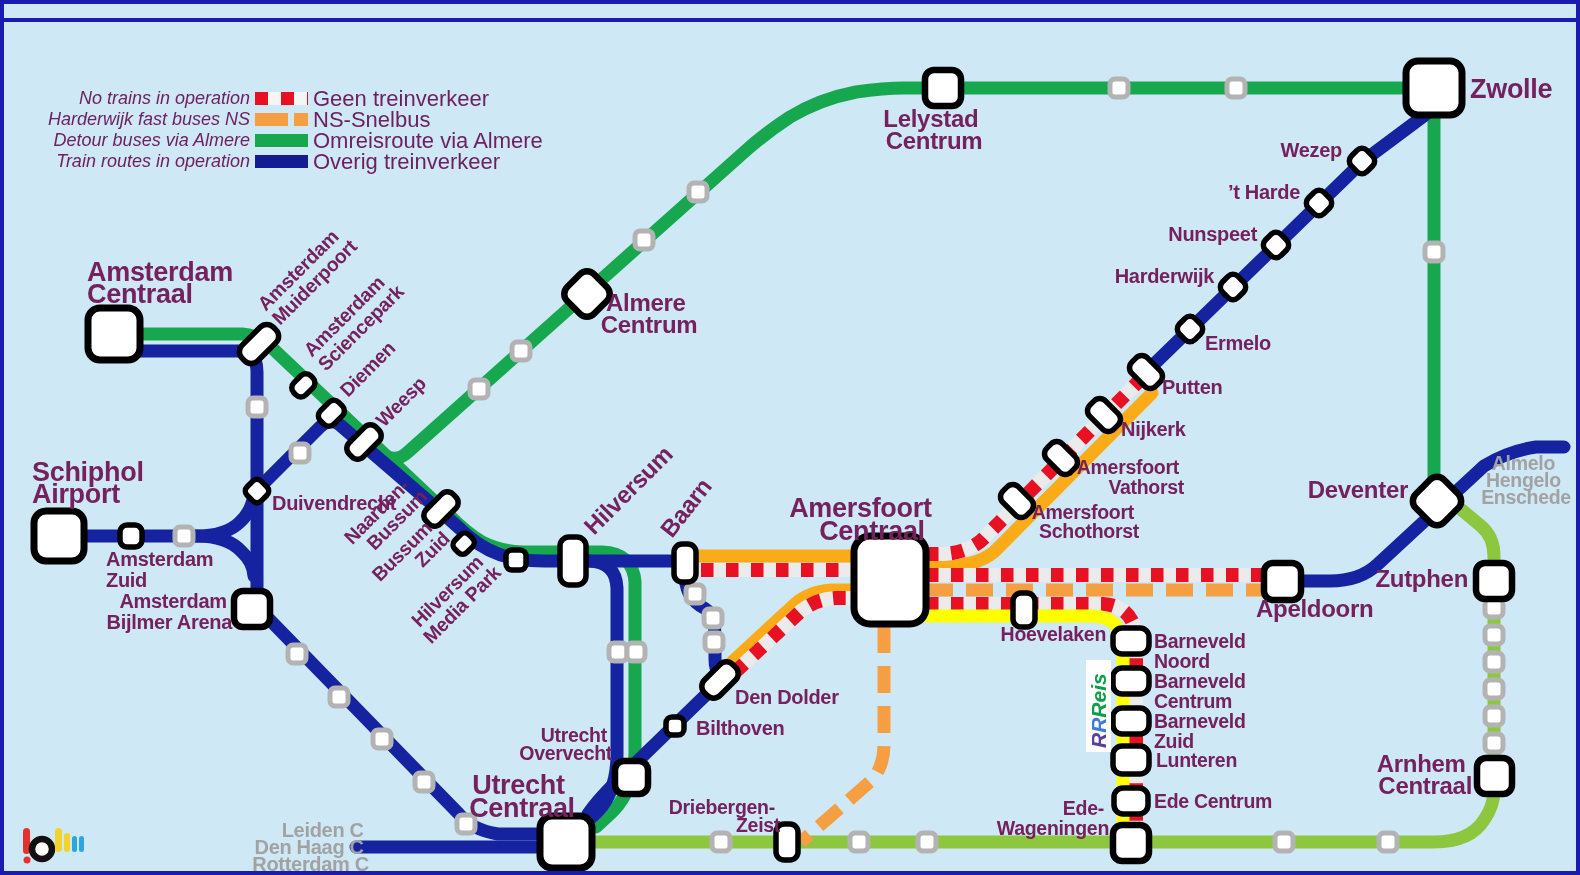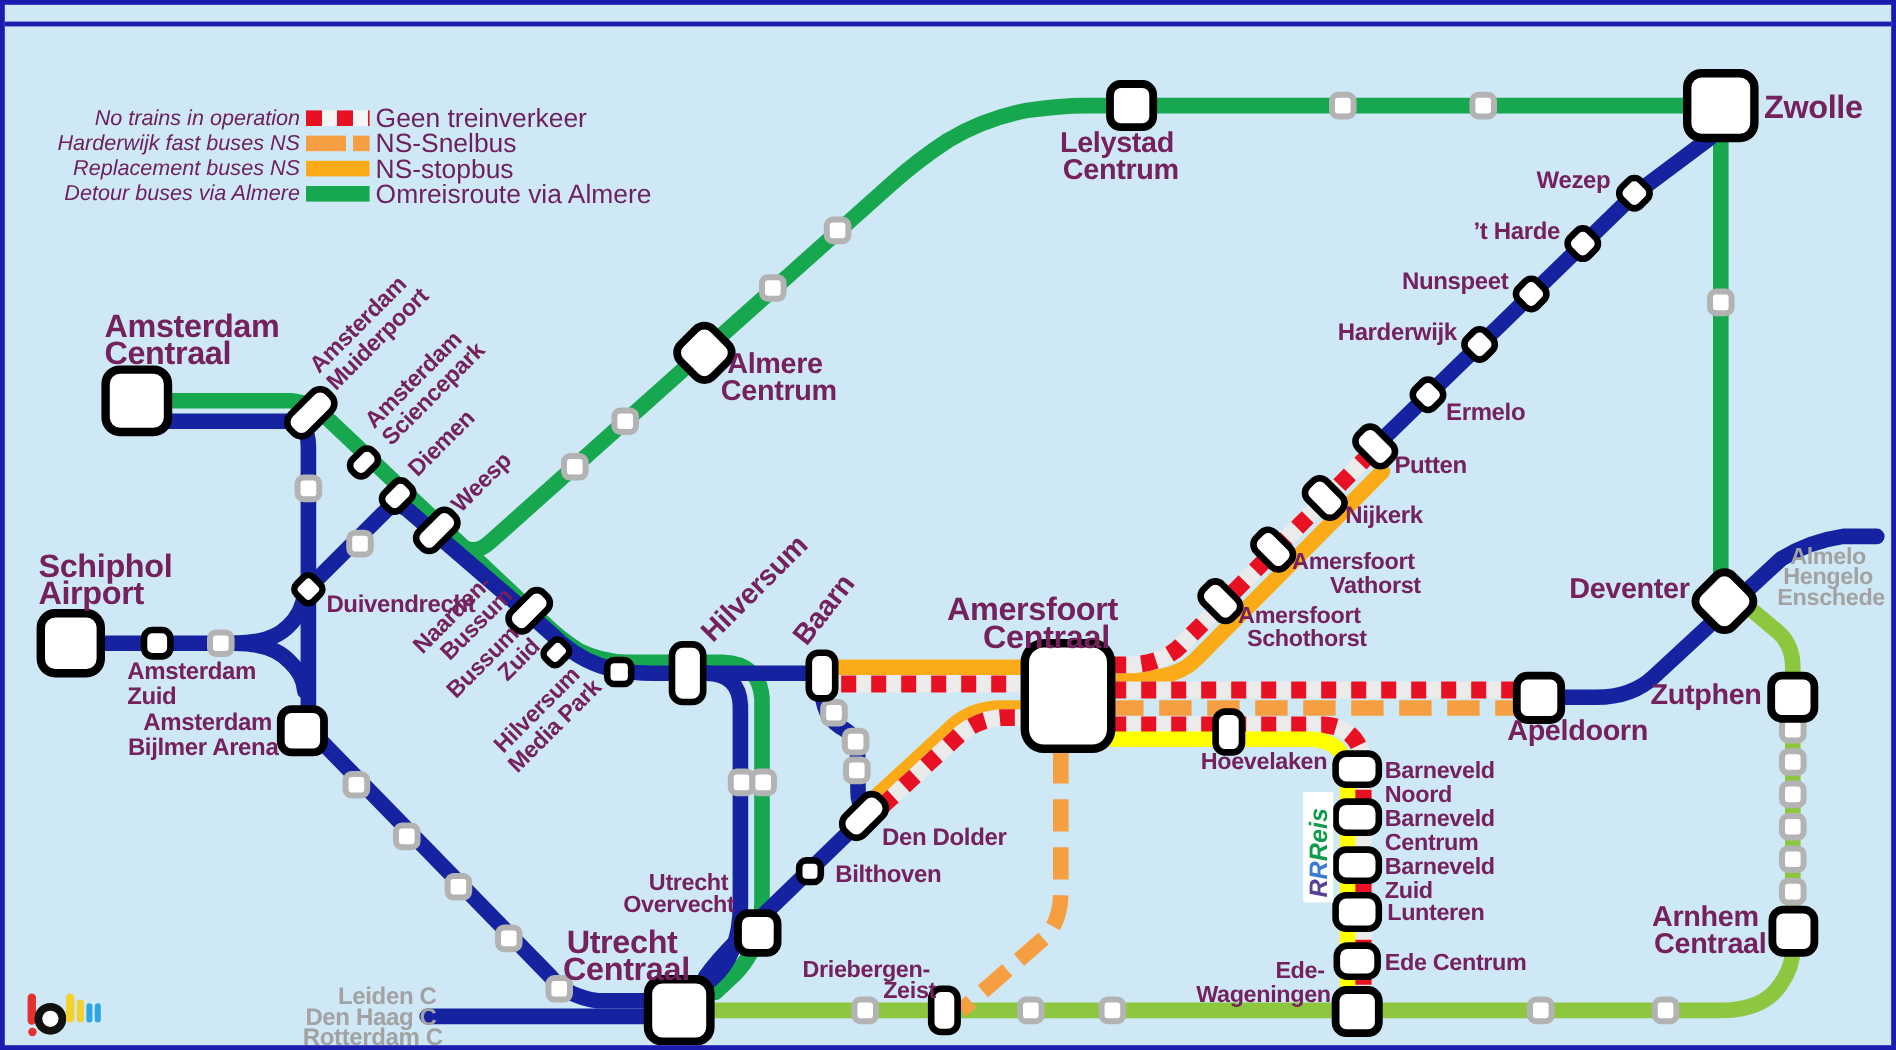--- a/index.html
+++ b/index.html
@@ -52,28 +52,28 @@
       <div class="len">No trains in operation</div>
       <div class="lsw sw-no-trains"></div>
       <div class="lnl">Geen treinverkeer</div>
     </div>
     <div class="lrow">
       <div class="len">Harderwijk fast buses NS</div>
       <div class="lsw sw-snelbus"></div>
       <div class="lnl">NS-Snelbus</div>
     </div>
     <div class="lrow">
-      <div class="len">Replacement buses NS</div>
-      <div class="lsw sw-stopbus"></div>
-      <div class="lnl">NS-stopbus</div>
-    </div>
-    <div class="lrow">
       <div class="len">Detour buses via Almere</div>
       <div class="lsw sw-almere"></div>
       <div class="lnl">Omreisroute via Almere</div>
+    </div>
+    <div class="lrow">
+      <div class="len">Train routes in operation</div>
+      <div class="lsw sw-trains"></div>
+      <div class="lnl">Overig treinverkeer</div>
     </div>
   </div>
 
   <svg width="1580" height="875" viewBox="0 0 1580 875">
 
     <path class="rt lgreen" d="M587,838 H1430 Q1466,838 1480,816 Q1490,802 1490,786 V772"></path>
     <path class="rt lgreen" d="M1490,755 V596"></path>
     <path class="rt lgreen" d="M1441,492 L1477,522 Q1490,533 1490,552 V560"></path>
 
     <path class="rt green" d="M112,330 H238 Q256,332 266,342 L448,514 Q462,528 478,538 Q496,547 518,548 H598 Q629,549 631,578 V748 Q631,788 604,812 L592,823"></path>

